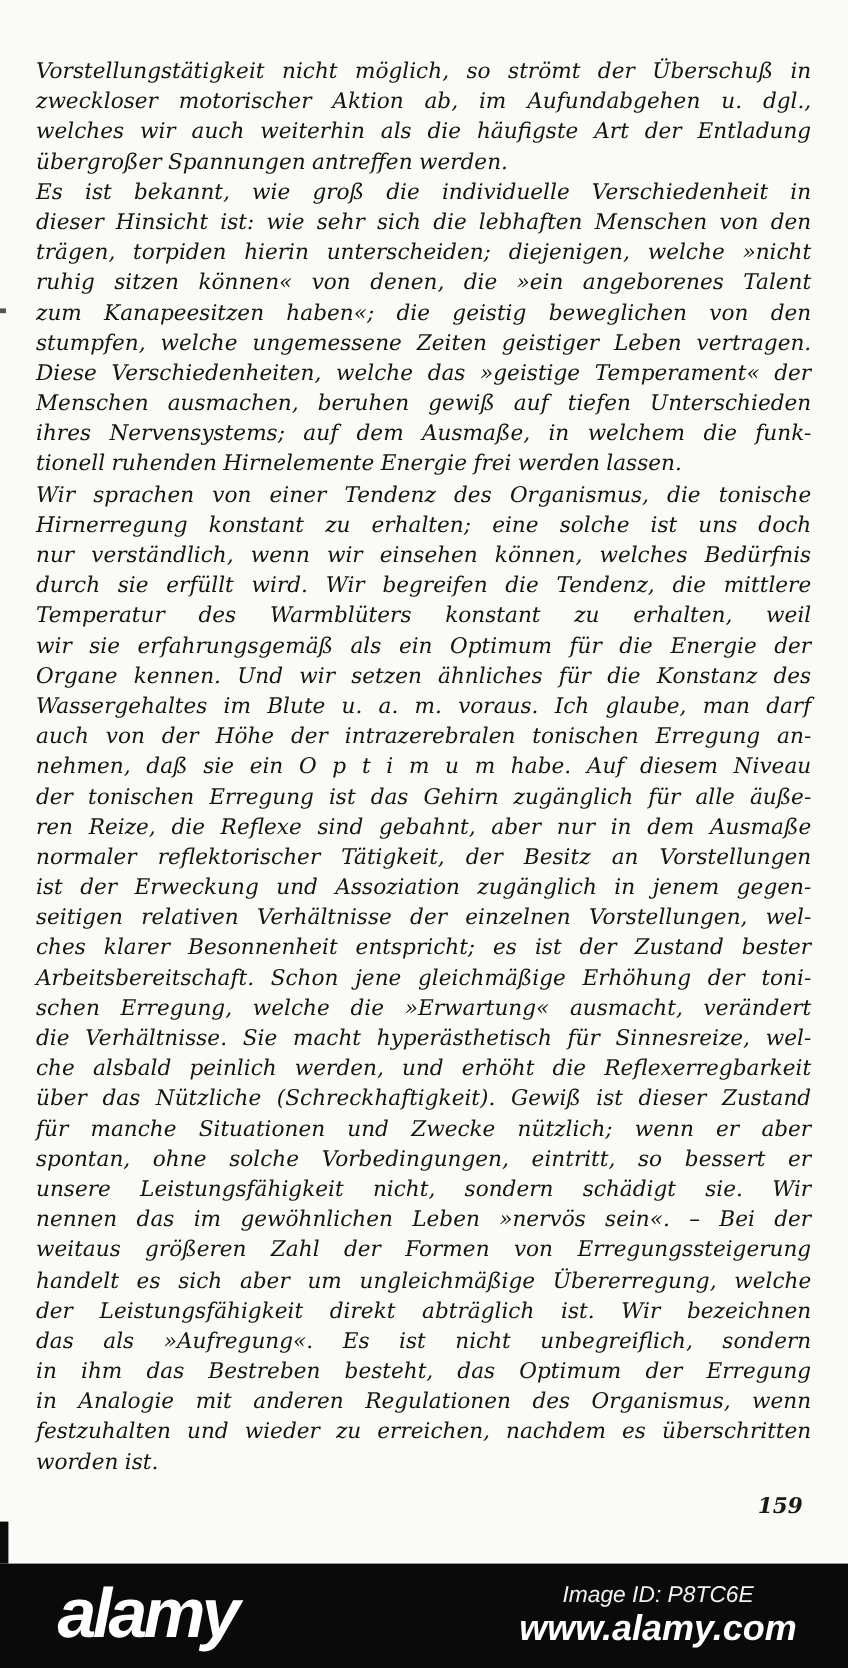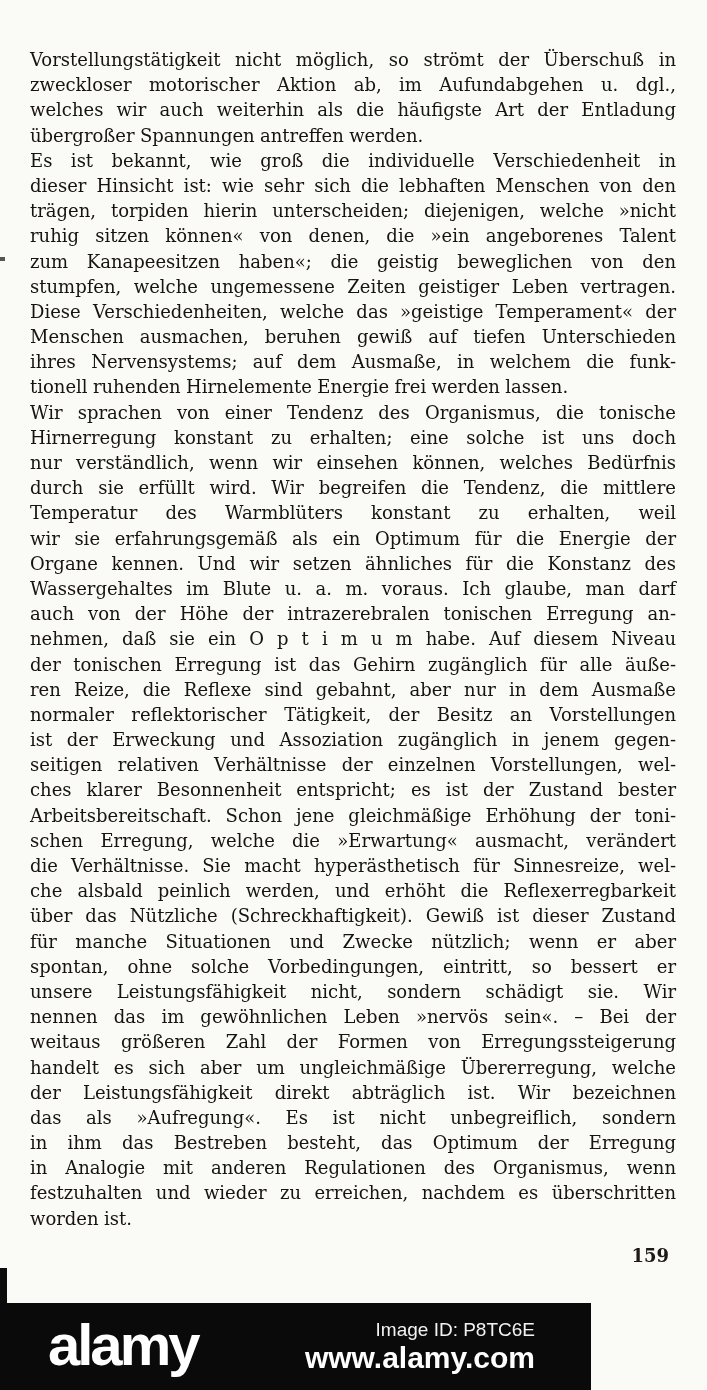--- a/index.html
+++ b/index.html
@@ -1,15 +1,15 @@
 <!DOCTYPE html>
 <html><head>
 <meta charset="utf-8">
 <style>
-  * { margin: 0; padding: 0; box-sizing: border-box; }
+  * { margin: 0; padding: 0; box-sizing: border-box; font-style: italic; }
   html, body { width: 707px; height: 1390px; }
   body { position: relative; background: #ffffff; }
 
   .scan-page {
     position: absolute;
     left: 0; top: 0;
     width: 707px; height: 1390px;
     background: #fafaf7;
     overflow: hidden;
   }
@@ -52,36 +52,36 @@
   .edge-mark-2 {
     position: absolute;
     left: 0; top: 257px;
     width: 5px; height: 4px;
     background: #555;
   }
 
   .watermark-bar {
     position: absolute;
     left: 0; top: 1303px;
-    width: 591px; height: 87px;
+    width: 707px; height: 87px;
     background: #0a0a0a;
   }
   .alamy-logo {
     position: absolute;
     left: 48px; top: 8px;
     color: #ffffff;
     font-family: "Liberation Sans", sans-serif;
     font-weight: bold;
     font-size: 58px;
     letter-spacing: -3px;
   }
   .wm-right {
     position: absolute;
-    right: 56px; top: 14px;
-    text-align: right;
+    right: 43px; top: 14px;
+    text-align: center;
     color: #ffffff;
     font-family: "Liberation Sans", sans-serif;
   }
   .image-id-label {
     font-size: 19px;
     font-weight: 400;
     line-height: 26px;
     color: #f2f2f2;
   }
   .alamy-url {

